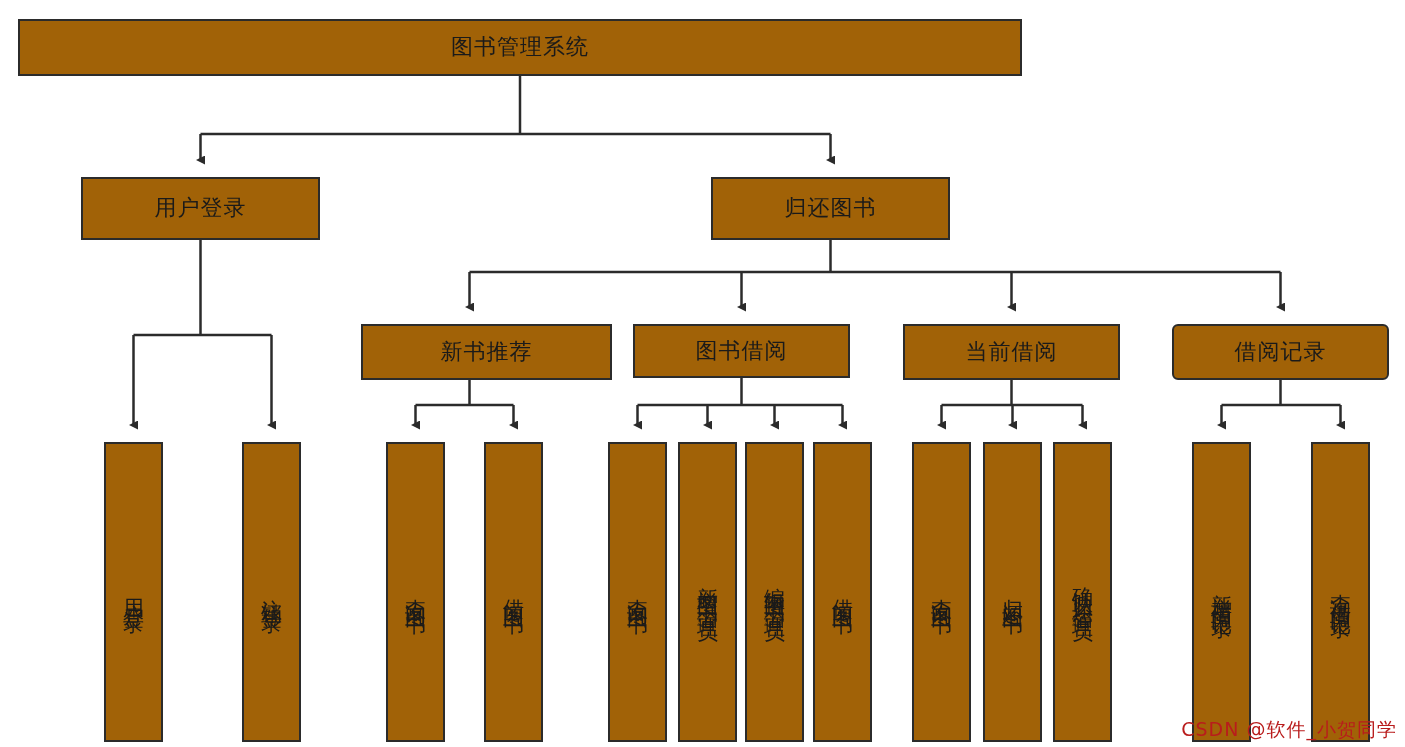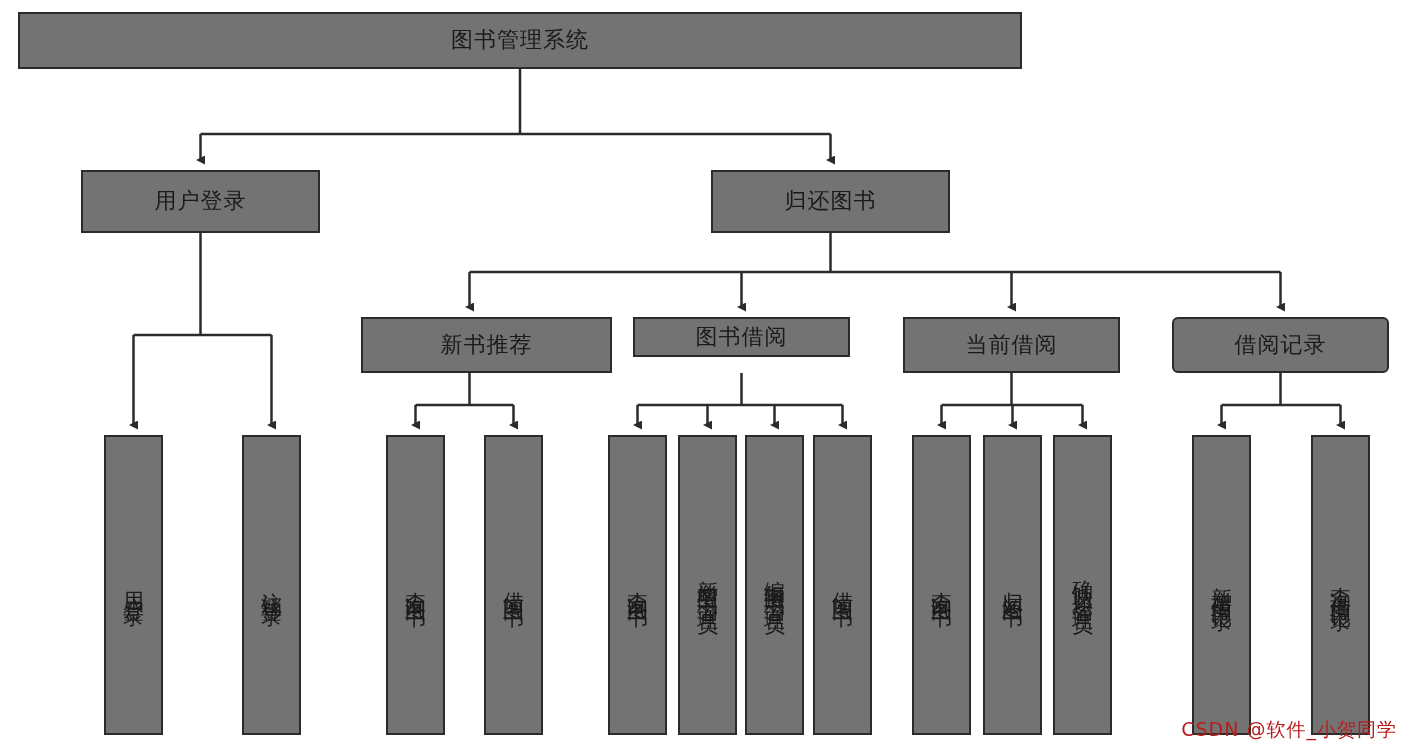--- a/index.html
+++ b/index.html
@@ -22,26 +22,27 @@
     position: absolute;
     left: 0;
     top: 0;
     width: 1405px;
     height: 747px;
     pointer-events: none;
   }
   .node {
     position: absolute;
     box-sizing: border-box;
-    background: #737373;
+    background: #a16207;
     border: 2px solid #2b2b2b;
     display: flex;
     align-items: center;
     justify-content: center;
     color: #1a1a1a;
+    margin-top: 7px;
   }
   .node-h .node-label {
     font-size: 22px;
     letter-spacing: 1px;
     line-height: 1.2;
     white-space: nowrap;
   }
   .node-leaf {
     border-width: 2px;
   }
@@ -120,21 +121,21 @@
   <div class="node node-h" style="left: 81px; top: 170px; width: 239px; height: 63px;">
     <span class="node-label">用户登录</span>
   </div>
   <div class="node node-h" style="left: 711px; top: 170px; width: 239px; height: 63px;">
     <span class="node-label">归还图书</span>
   </div>
 
   <div class="node node-h" style="left: 361px; top: 317px; width: 251px; height: 56px;">
     <span class="node-label">新书推荐</span>
   </div>
-  <div class="node node-h" style="left: 633px; top: 317px; width: 217px; height: 40px;">
+  <div class="node node-h" style="left: 633px; top: 317px; width: 217px; height: 54px;">
     <span class="node-label">图书借阅</span>
   </div>
   <div class="node node-h" style="left: 903px; top: 317px; width: 217px; height: 56px; text-align: center;">
     <span class="node-label">当前借阅</span>
   </div>
   <div class="node node-h" style="left: 1172px; top: 317px; width: 217px; height: 56px; border-radius: 6px;">
     <span class="node-label">借阅记录</span>
   </div>
 
   <div class="node node-leaf" style="left: 104px; top: 435px; width: 59px; height: 300px;">

